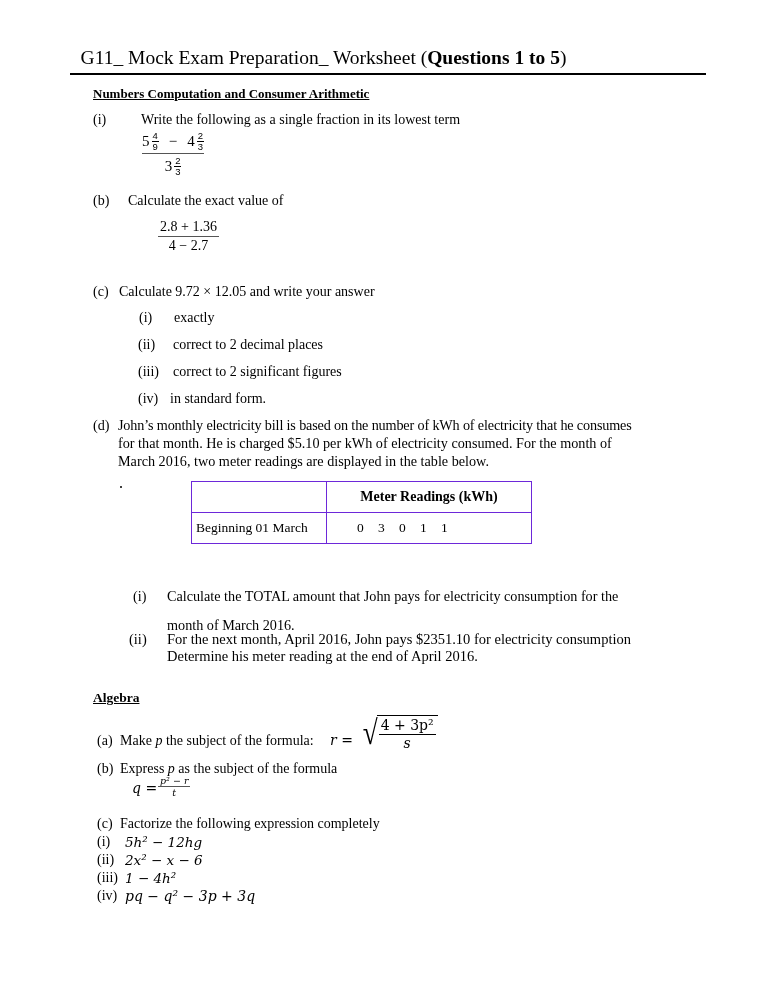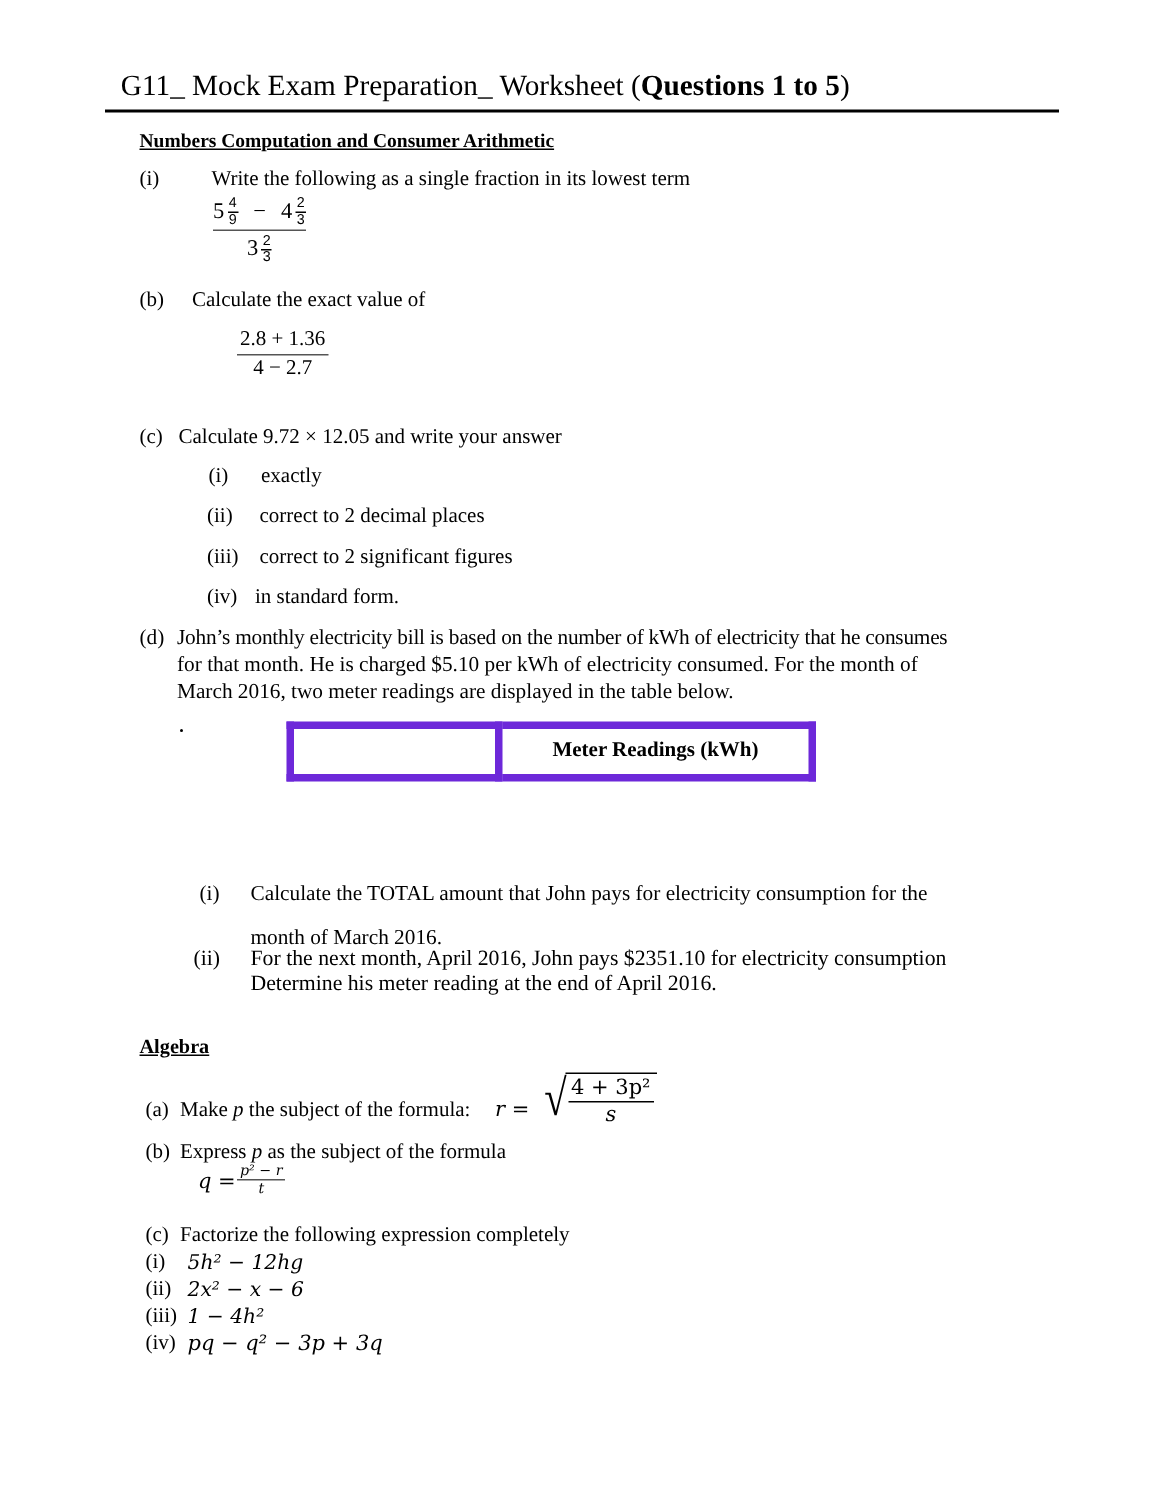--- a/index.html
+++ b/index.html
@@ -10,21 +10,21 @@
   .rule { left:70px; width:636px; top:73px; height:0; border-top:2px solid #000; }
   .section-head { font-weight:bold; font-size:13px; text-decoration:underline; }
   .txt { font-size:14px; line-height:18px; white-space:nowrap; }
   .txt-tnr { font-family:"Liberation Serif", serif; font-size:14.2px; line-height:18px; white-space:nowrap; }
   .frac { display:inline-flex; flex-direction:column; align-items:center; vertical-align:middle; }
   .frac .num { border-bottom:1px solid #555; padding:0 2px; }
   .mixed { display:inline-flex; align-items:center; }
   .mini { display:inline-flex; flex-direction:column; align-items:center; font-size:9.5px; line-height:10px; margin-left:2px; font-family:"Liberation Sans", sans-serif; }
   .mini .n { border-bottom:0.8px solid #000; padding:0 1px; }
   table.meter { border-collapse:collapse; font-family:"Liberation Serif", serif; font-size:13.5px; }
-  table.meter td { border:5px solid #6d28d9; height:30px; padding:0 4px;margin-top:31px; }
+  table.meter td { border:1px solid #6d28d9; height:30px; padding:0 4px;margin-top:31px; }
   table.meter td.rowlabel { width:126px; }
   table.meter td.head { font-weight:bold; text-align:center; font-size:14px; }
   table.meter td.vals { text-align:left; padding-left:30px; }
   table.meter td.vals span { display:inline-block; width:21px; }
   .math { font-family:"DejaVu Serif", serif; font-style:italic; }
   .math-up { font-family:"DejaVu Serif", serif; }
   .sqrt { display:inline-flex; align-items:stretch; }
   .sqrt .rad { font-size:34px; line-height:36px; transform:scaleX(0.8); margin-right:-3px; }
   .sqrt .body { border-top:1px solid #000; display:inline-flex; flex-direction:column; align-items:center; padding:0 2px; font-size:14px; line-height:17px; }
   .sqrt .body .n { border-bottom:1px solid #000; padding:1px 2px 0 2px; }
@@ -100,20 +100,26 @@
 
 <div class="abs dot" style="left:120px; top:486px;"></div>
 
 <div class="abs" style="left:191px; top:481px;">
   <table class="meter">
     <tbody>
         <tr>
       <td class="rowlabel" style="width:126px;"></td>
       <td class="head" style="width:196px;">Meter Readings (kWh)</td>
     </tr>
+    <tr>
+      <td class="rowlabel">Beginning 01 March</td>
+      <td class="vals">
+        <span>0</span><span>3</span><span>0</span><span>1</span><span>1</span>
+      </td>
+    </tr>
   </tbody>
     </table>
 </div>
 
 <div class="abs txt-tnr" style="left:133px; top:587px;">(i)</div>
 <div class="abs txt-tnr" style="left:167px; top:587px;">Calculate the TOTAL amount that John pays for electricity consumption for the</div>
 <div class="abs txt-tnr" style="left:167px; top:604px;margin-top:12px;">month of March 2016.</div>
 <div class="abs txt-tnr" style="left:129px; top:630px; font-size:14.5px;">(ii)</div>
 <div class="abs txt-tnr" style="left:167px; top:630px; font-size:14.5px;">For the next month, April 2016, John pays $2351.10 for electricity consumption</div>
 <div class="abs txt-tnr" style="left:167px; top:647px; font-size:14.5px;">Determine his meter reading at the end of April 2016.</div>

